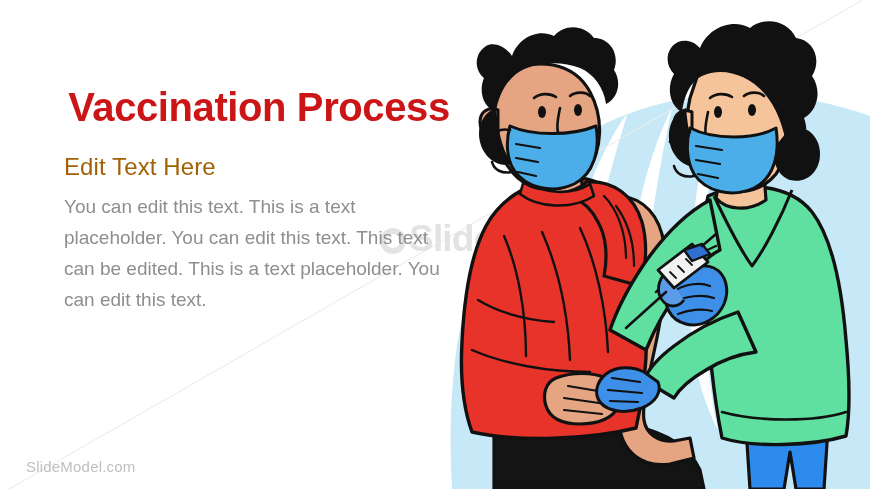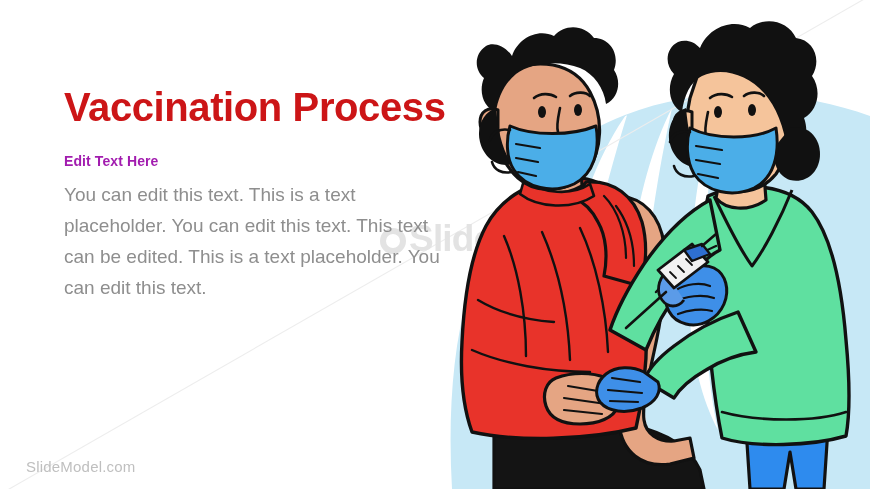--- a/index.html
+++ b/index.html
@@ -43,28 +43,29 @@
     width: 390px;
   }
   #slide-title {
     margin: 0;
     font-size: 40px;
     font-weight: bold;
     letter-spacing: -0.4px;
     line-height: 1.08;
     color: #CC1517;
     white-space: nowrap;
+    text-align: center;
   }
   #slide-subtitle {
     margin: 0;
     padding-top: 24px;
-    font-size: 14px;
-    font-weight: bold;
+    font-size: 24px;
+    font-weight: normal;
     letter-spacing: 0.1px;
-    color: #a21caf;
+    color: #a16207;
   }
   #slide-body {
     margin: 0;
     padding-top: 11px;
     font-size: 19px;
     line-height: 1.63;
     color: #8E8E8E;
     font-weight: normal;
   }
 

